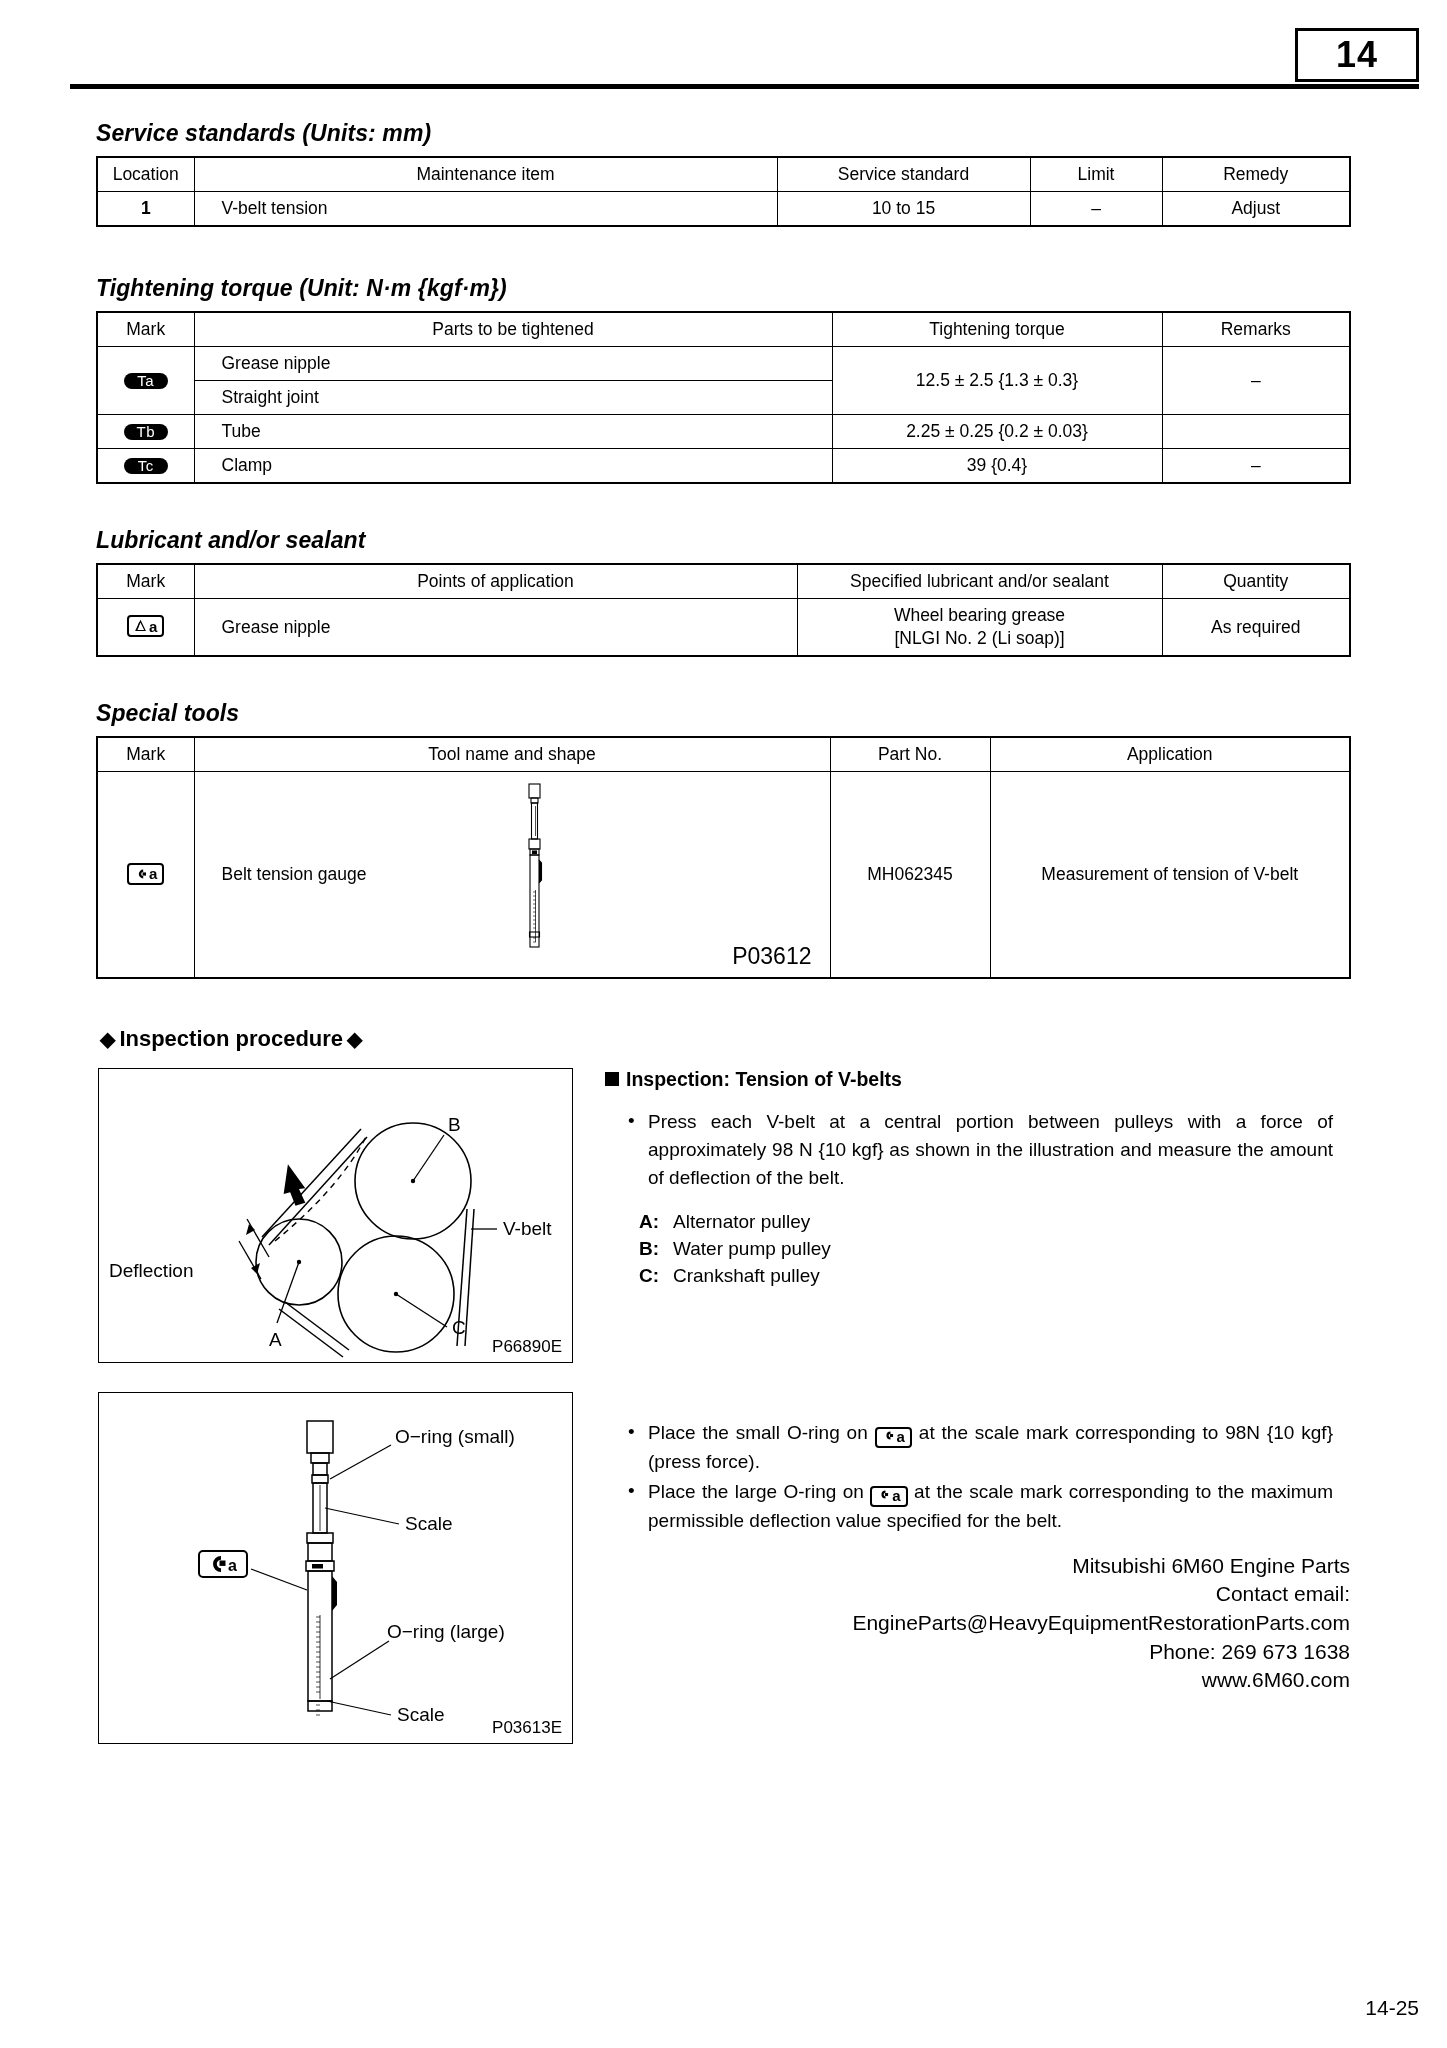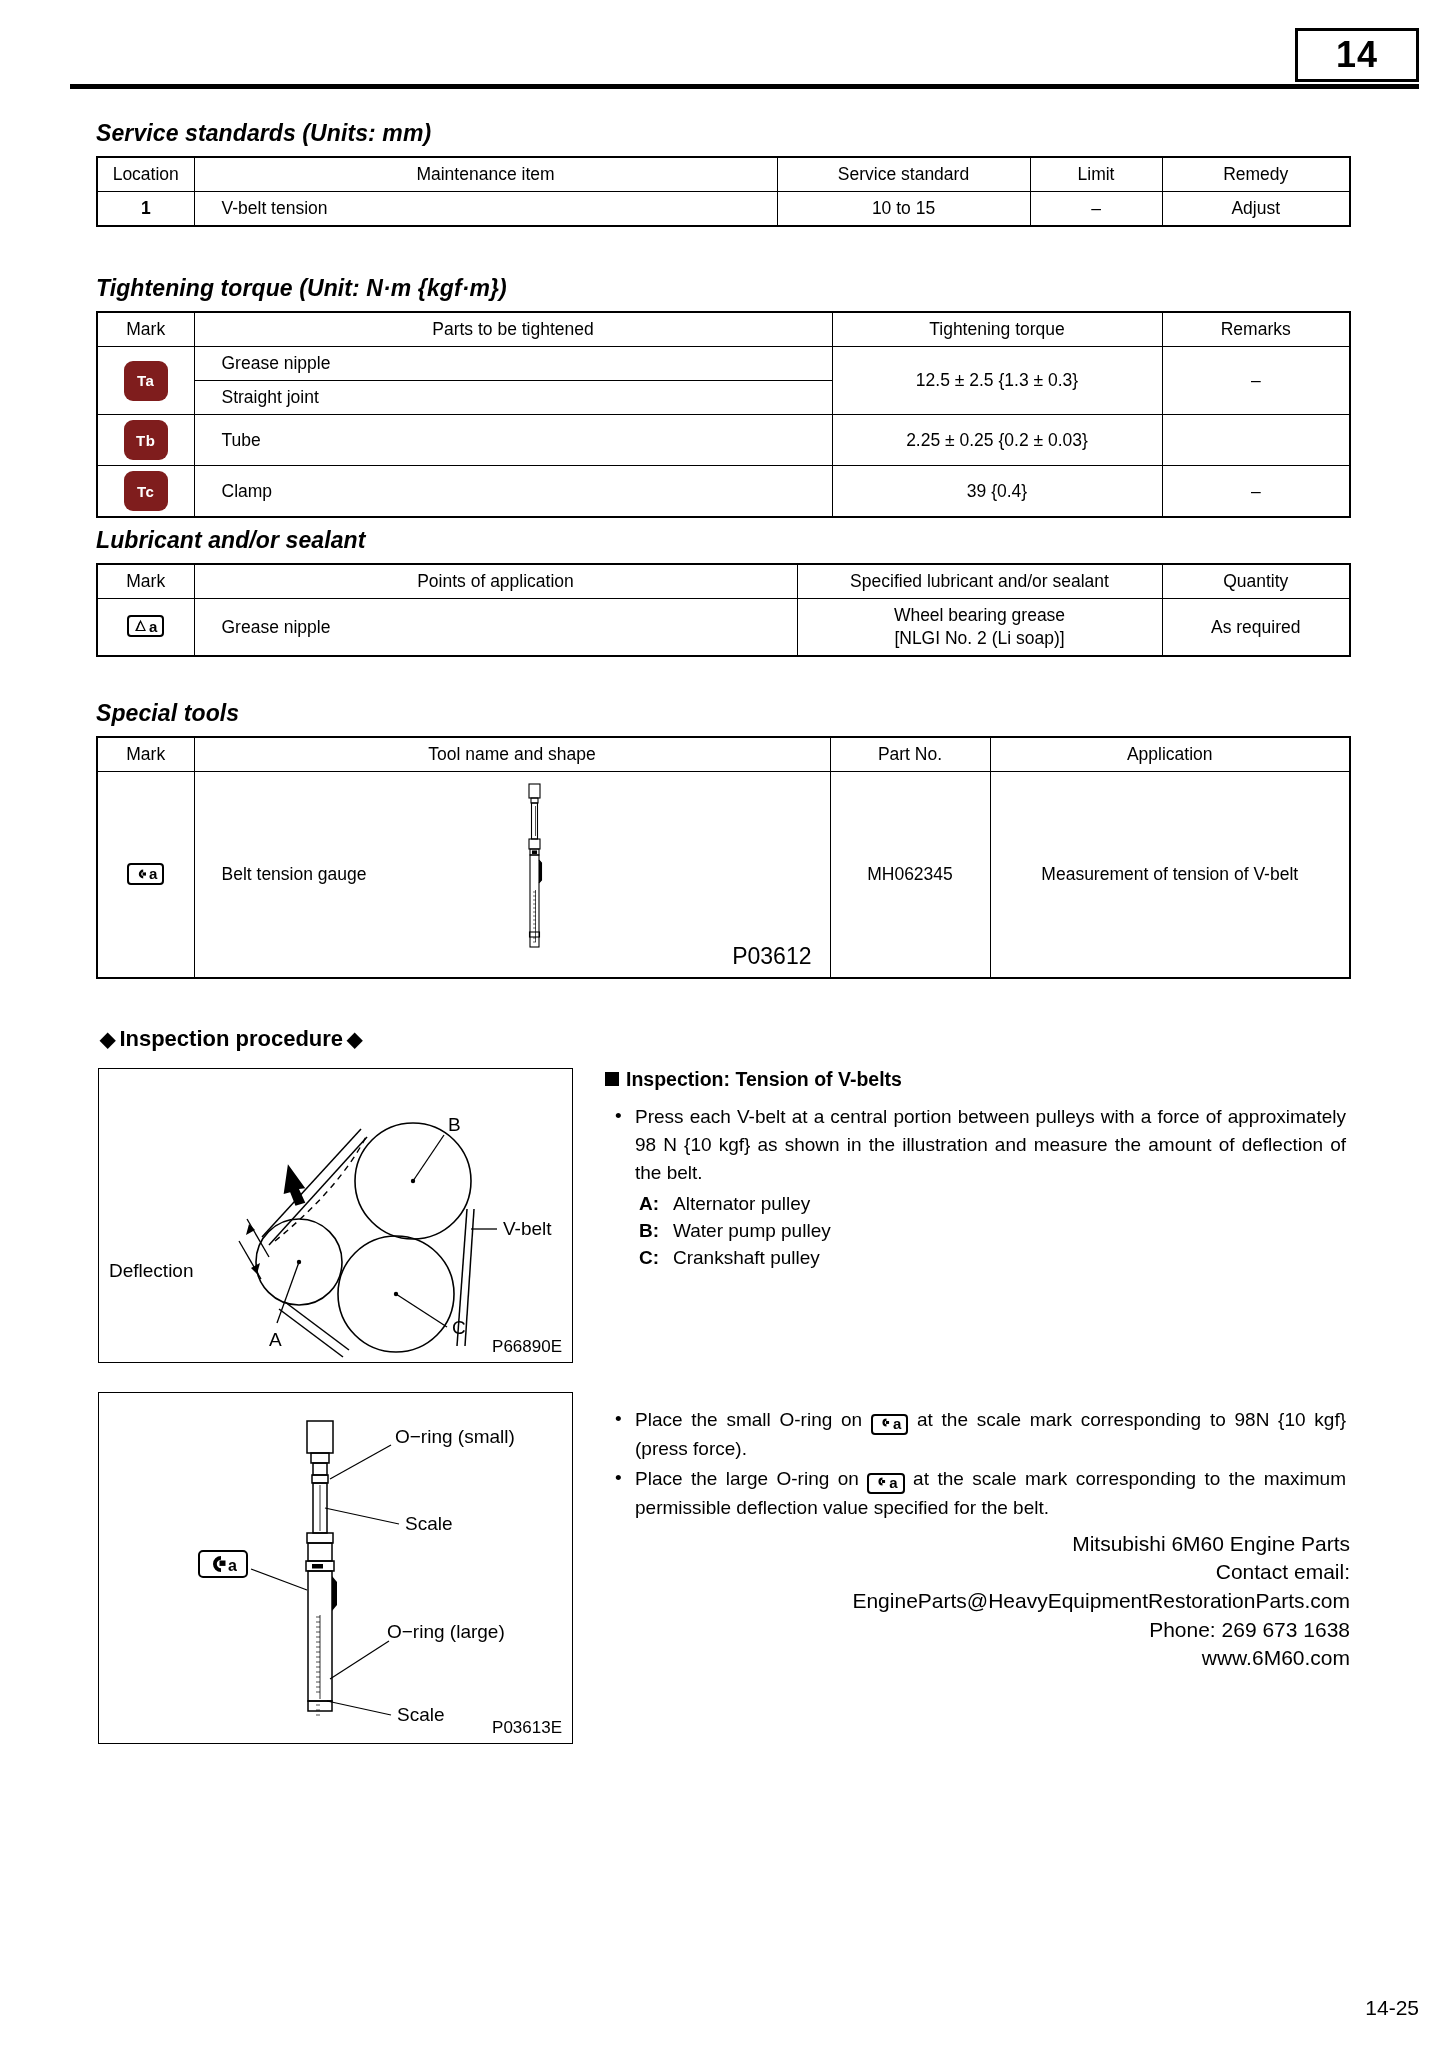--- a/index.html
+++ b/index.html
@@ -77,27 +77,27 @@
     text-align: left;
     padding-left: 27px;
   }
   .outer-thick { border: 2px solid #000; }
 
   
   .badge-pill {
     display: inline-flex;
     align-items: center;
     justify-content: center;
-    background: #7f1d1d;
+    background: #000000;
     color: #fff;
     border-radius: 9px;
     font-size: 15px;
-    font-weight: bold;
+    font-weight: normal;
     width: 44px;
-    height: 40px;
+    height: 16px;
     line-height: 1;
     letter-spacing: 0.5px;
   }
   .badge-box {
     display: inline-flex;
     align-items: center;
     justify-content: center;
     gap: 2px;
     border: 2px solid #000;
     border-radius: 4px;
@@ -159,21 +159,21 @@
   }
   .sq {
     display: inline-block;
     width: 14px; height: 14px;
     background: #000;
     margin-top: 4px;
     flex: none;
   }
   ul.bullets {
     list-style: none;
-    margin: 4px;
+    margin: 17px;
     padding: 0;
   }
   ul.bullets > li {
     position: relative;
     padding-left: 26px;
     font-size: 19px;
     line-height: 1.47;
     text-align: justify;
     margin-bottom: 3px;
   }

